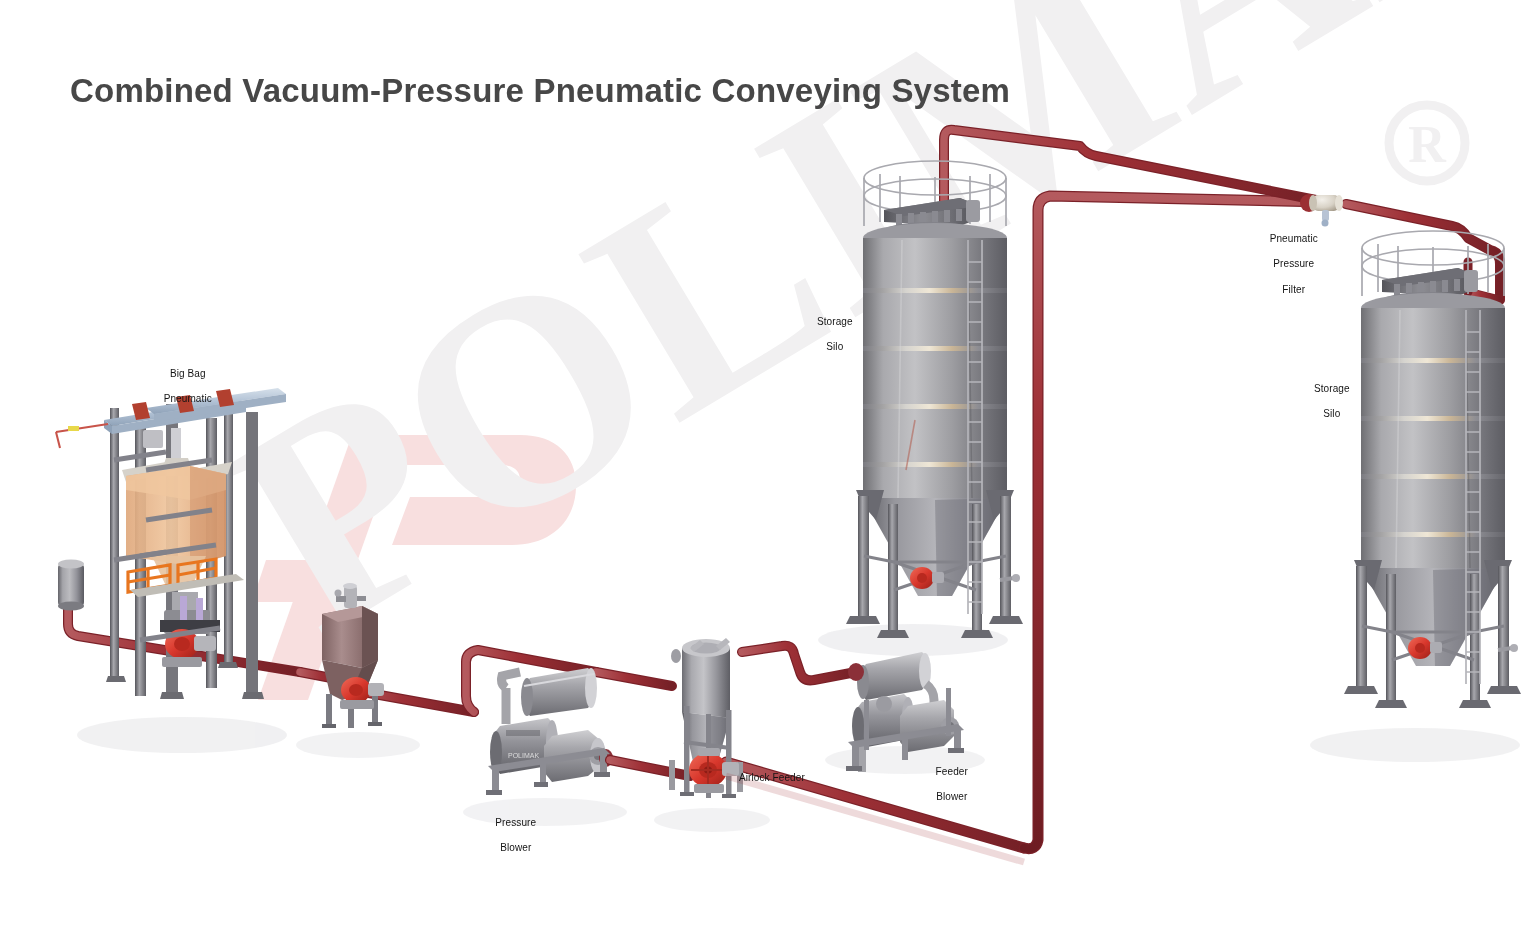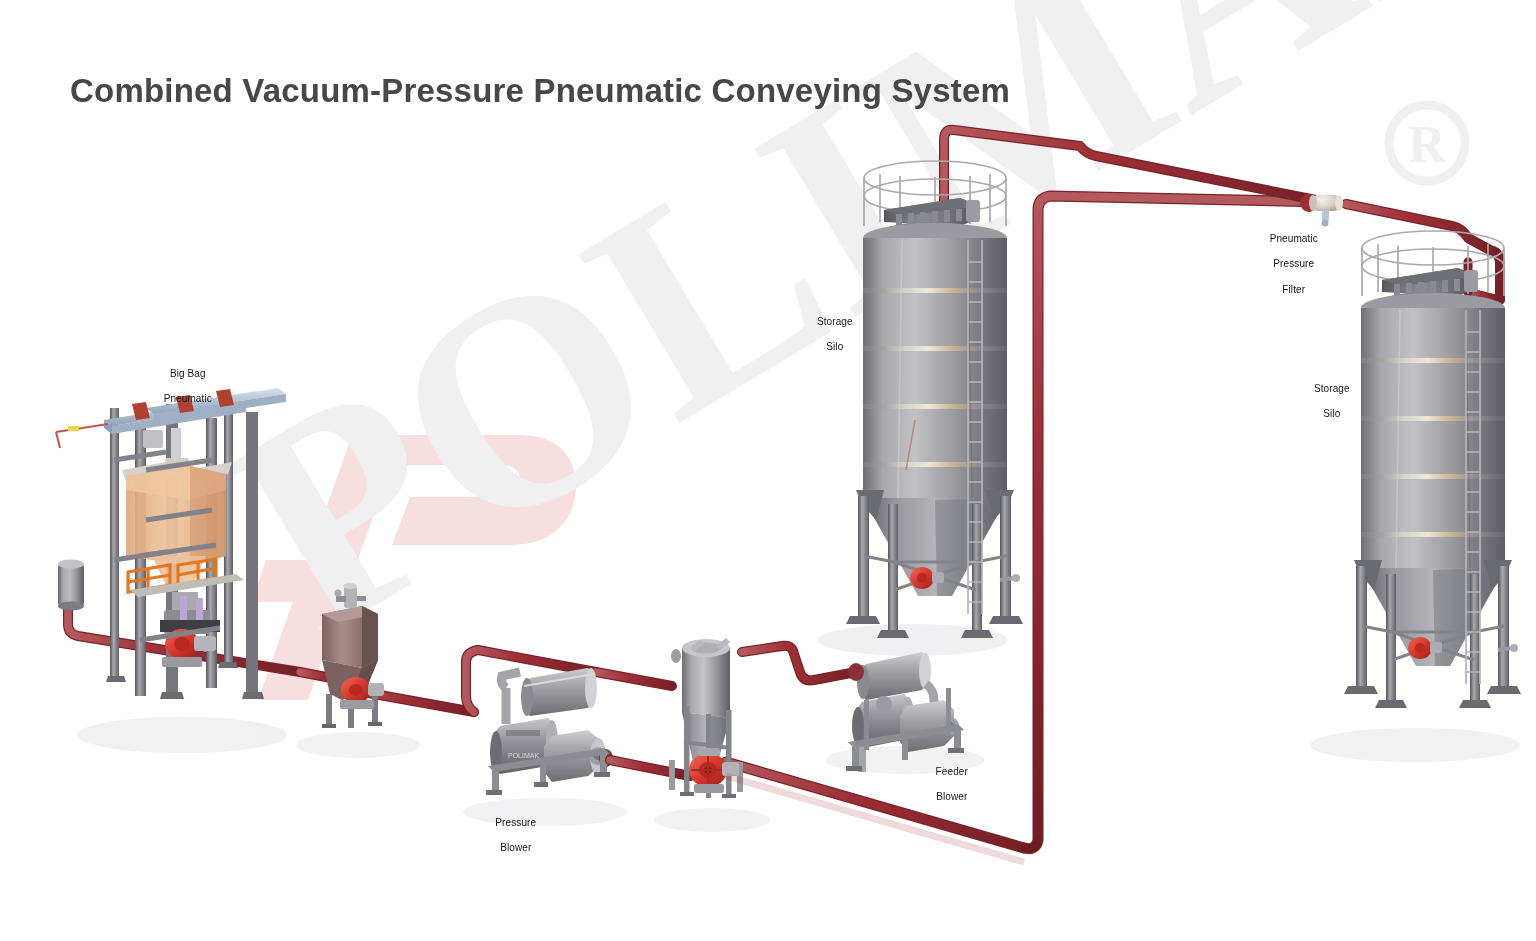--- a/index.html
+++ b/index.html
@@ -643,20 +643,23 @@
     <span>Pneumatic</span>
   </div>
 
 
 
   <div class="lbl" style="left:440px;top:804px;width:140px;">
     <span>Pressure</span><br>
     <span>Blower</span>
   </div>
 
+  <div class="lbl left" style="left:728px;top:759px;width:170px;">
+    <span>Airlock Feeder</span>
+  </div>
 
   <div class="lbl" style="left:876px;top:753px;width:140px;">
     <span>Feeder</span><br>
     <span>Blower</span>
   </div>
 
   <div class="lbl" style="left:759px;top:303px;width:140px;">
     <span>Storage</span><br>
     <span>Silo</span>
   </div>

